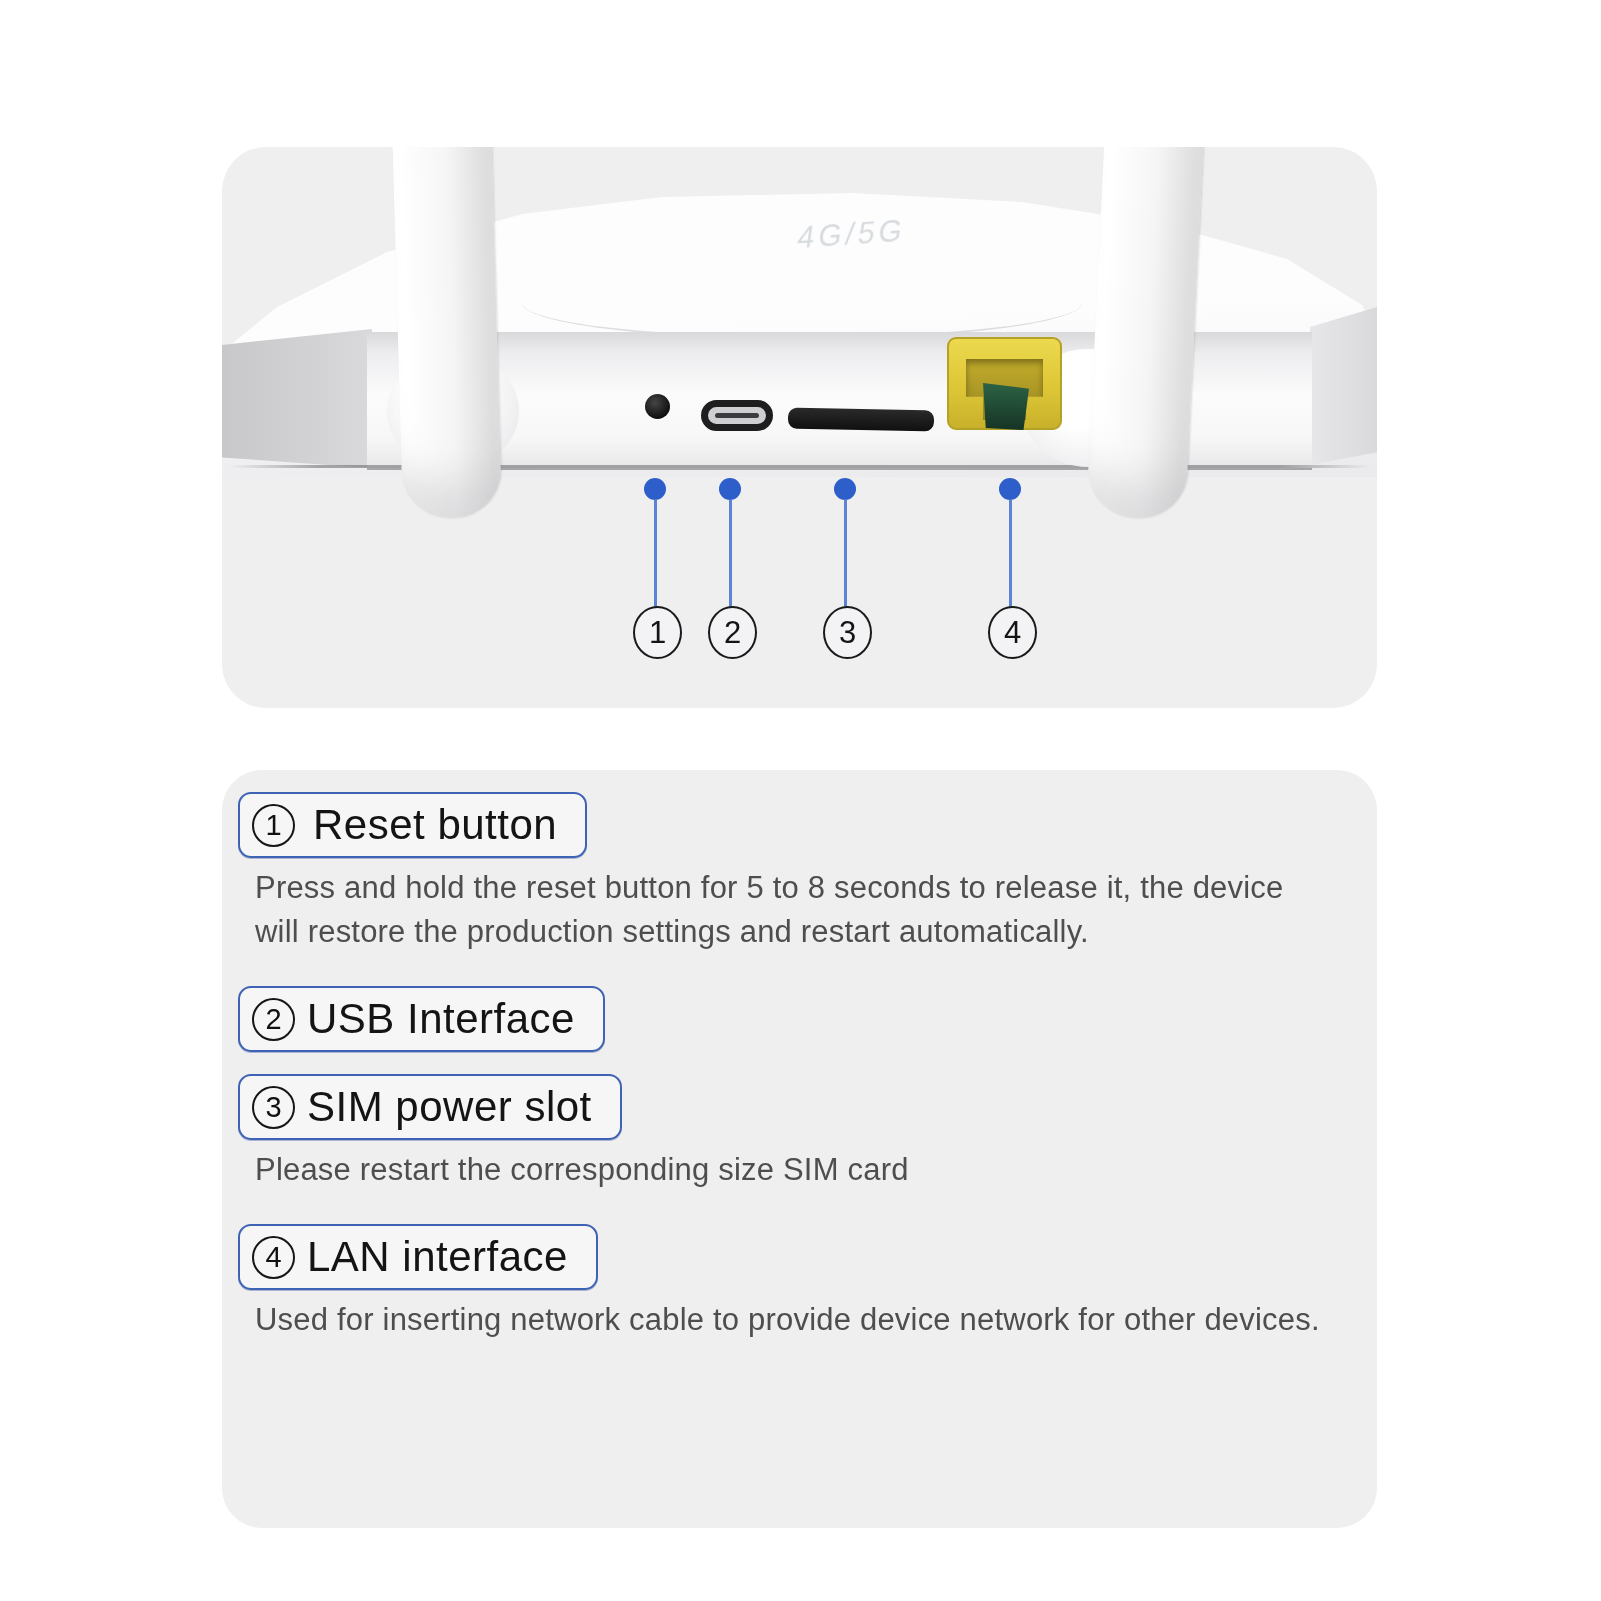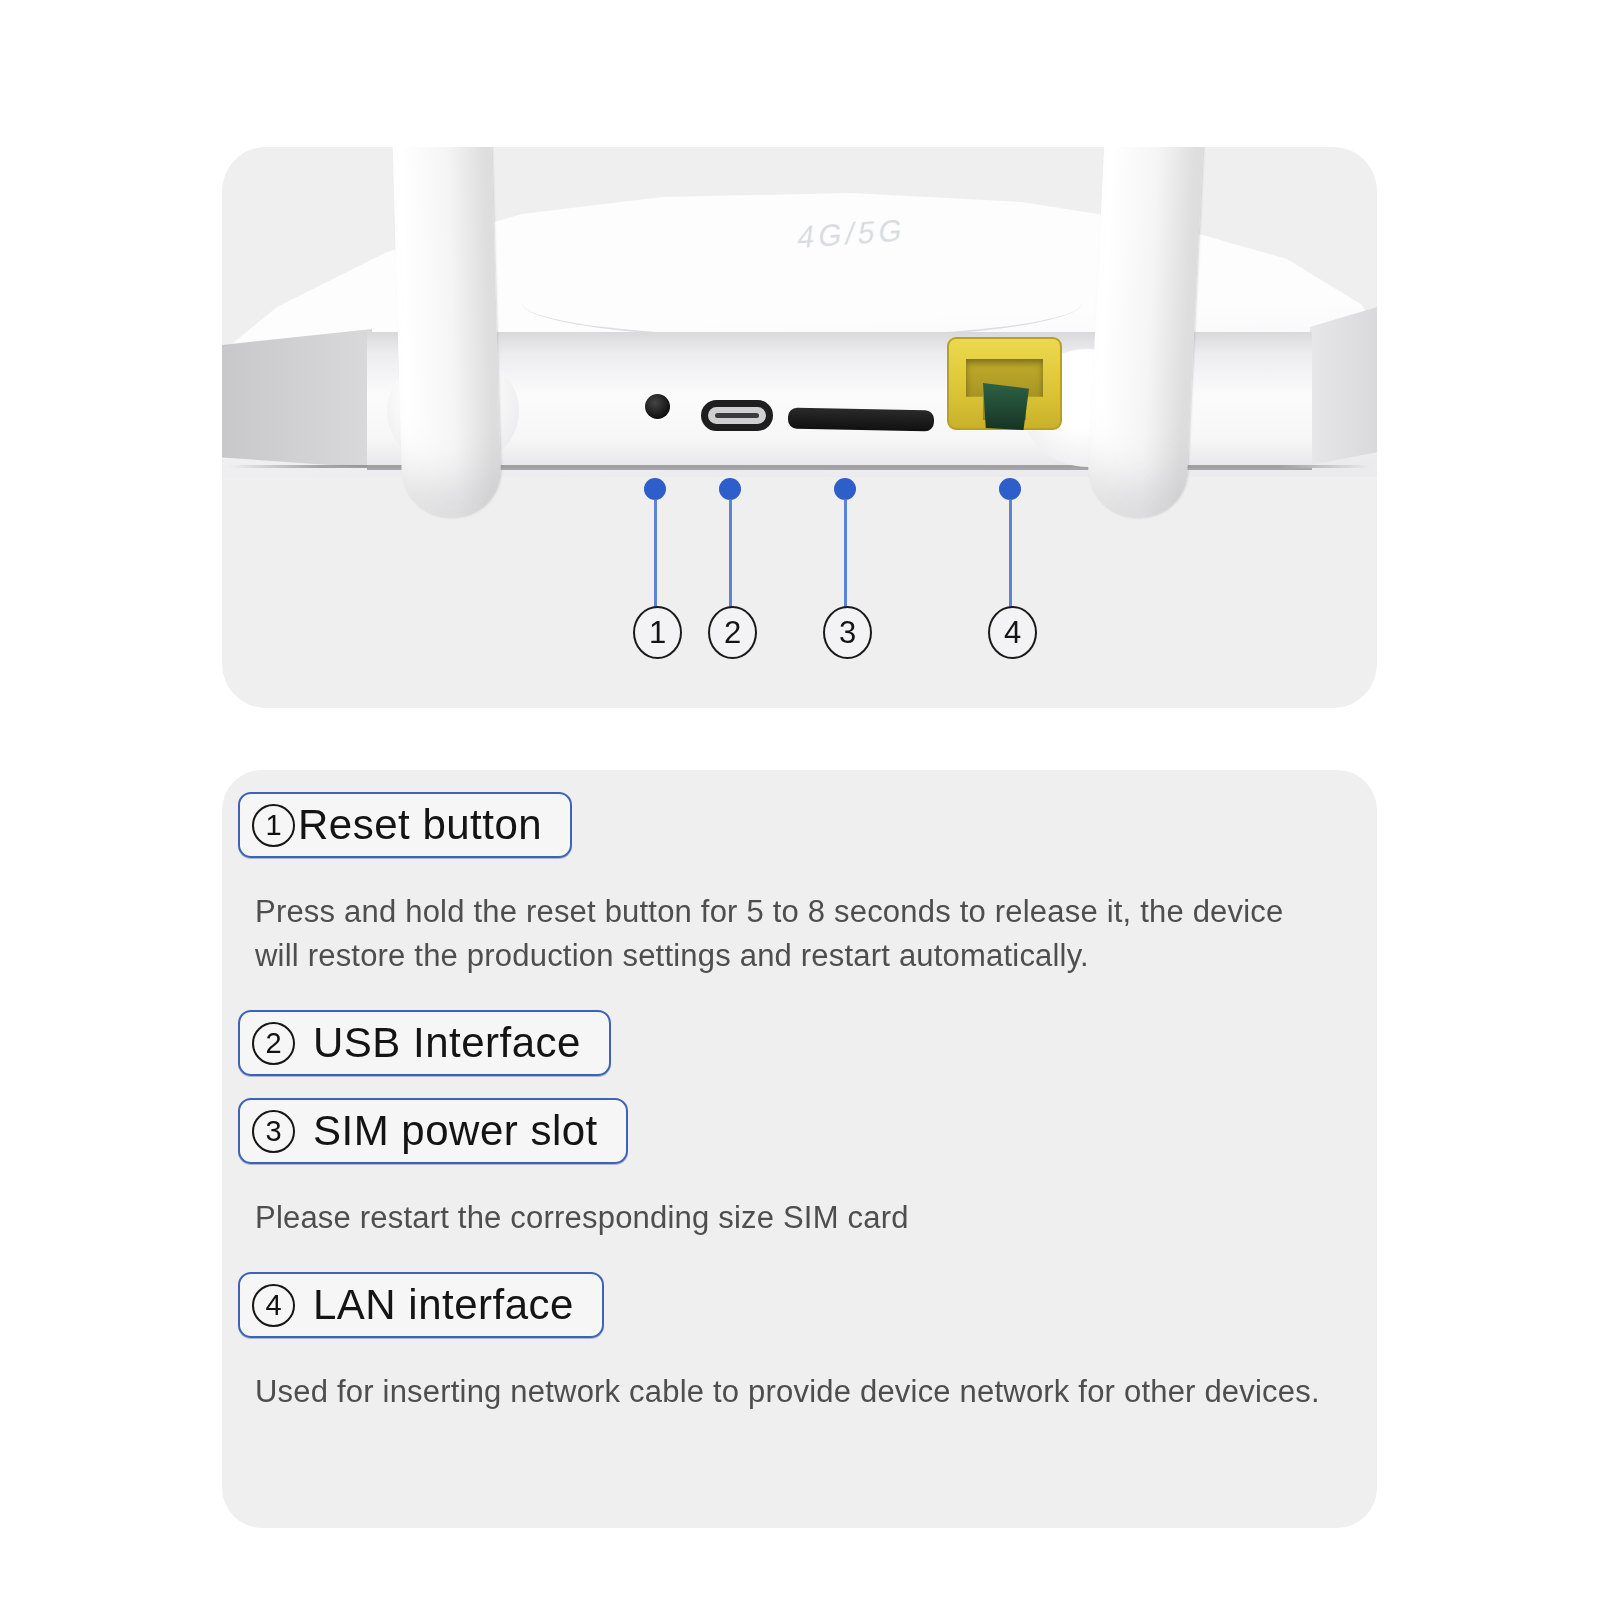--- a/index.html
+++ b/index.html
@@ -70,23 +70,23 @@
   
   .text-panel{position:absolute;left:222px;top:770px;width:1155px;height:758px;
     background:#efeff0;border-radius:40px;padding:0;box-sizing:border-box;}
   .section{margin:0;}
   .hbox{display:inline-flex;align-items:center;margin:22px 0 0 16px;
     border:2px solid #3e63b4;border-radius:13px;background:rgba(255,255,255,.45);
     padding:7px 28px 7px 12px;box-shadow:0 1px 0 rgba(46,78,150,.35);}
   .hnum{display:inline-flex;align-items:center;justify-content:center;flex:0 0 auto;
     width:43px;height:43px;border-radius:50%;border:2.5px solid #161616;box-sizing:border-box;
     font-size:29px;color:#111;}
-  .htitle{font-size:42px;color:#141414;letter-spacing:.5px;margin-left:18px;white-space:nowrap;}
-  .hbox.tight .htitle{margin-left:3px;}
-  .para{margin:32px 45px 10px 33px;max-width:1085px;
+  .htitle{font-size:42px;color:#141414;letter-spacing:.5px;margin-left:12px;white-space:nowrap;}
+  .hbox.tight .htitle{margin-left:18px;}
+  .para{margin:8px 45px 10px 33px;max-width:1085px;
     font-size:31px;line-height:1.42;color:#4e4e4e;letter-spacing:.2px;}
 </style>
 </head>
 <body>
 
 <div class="canvas">
 
   <div class="photo-panel">
 
     <div class="top-face"></div>

